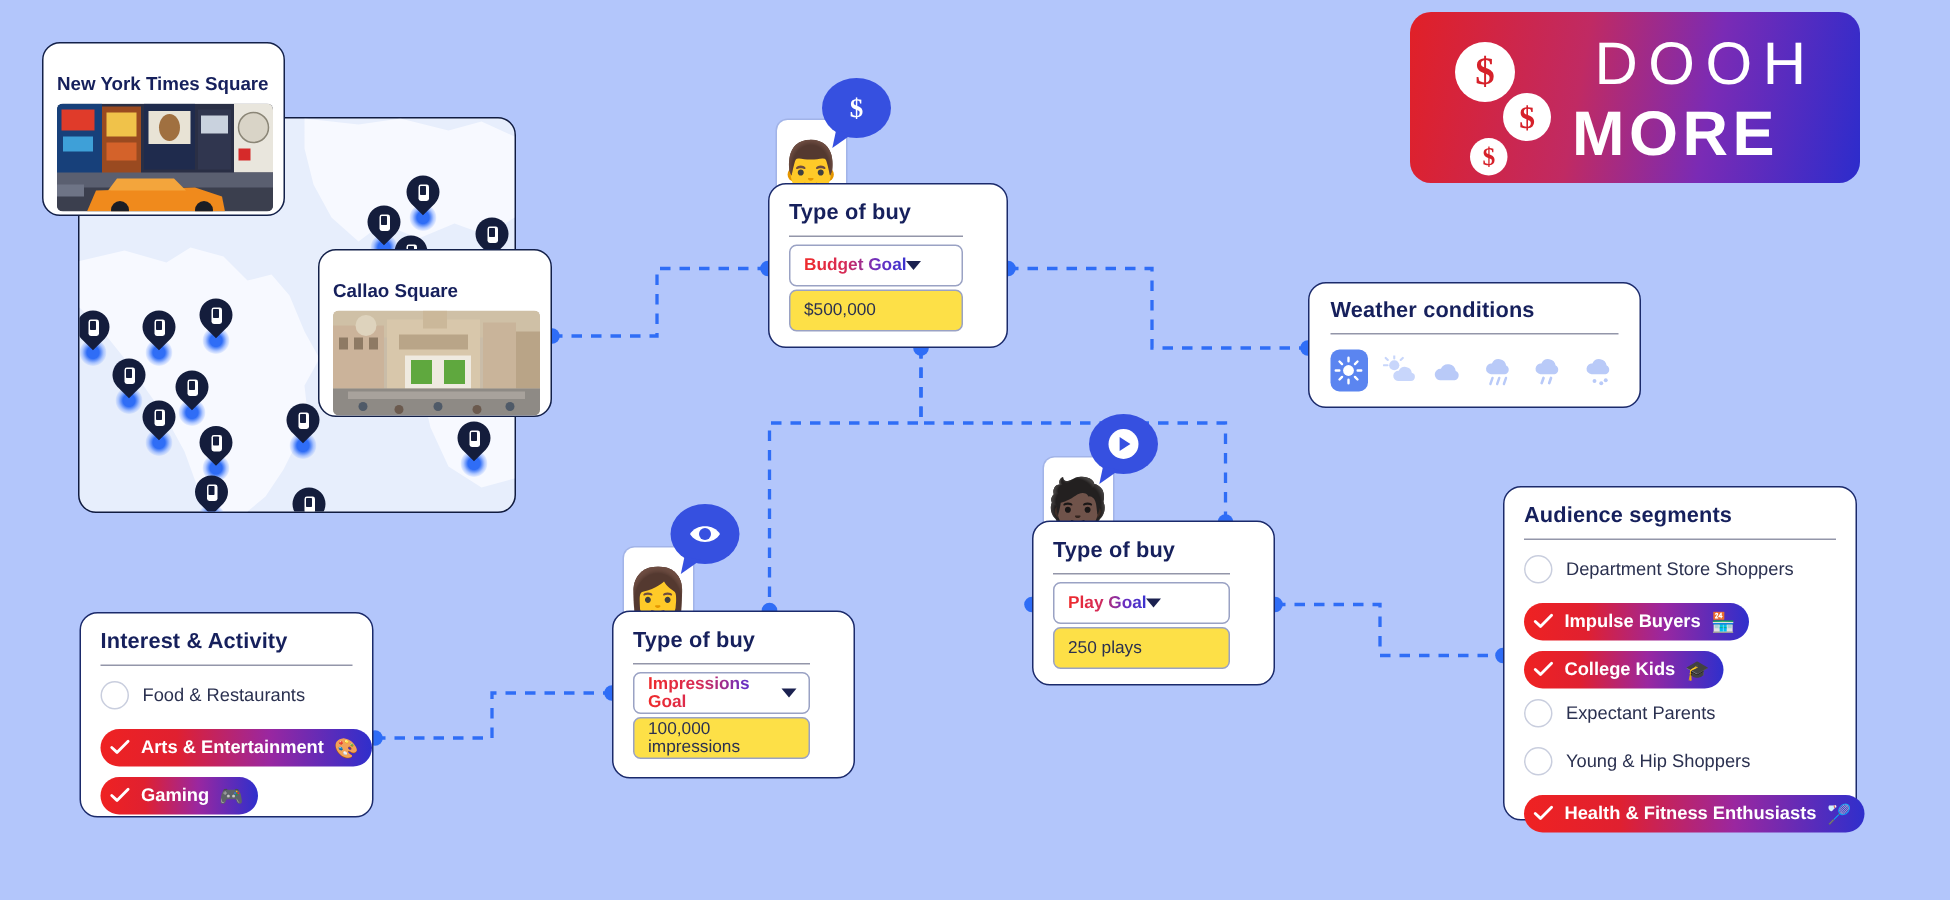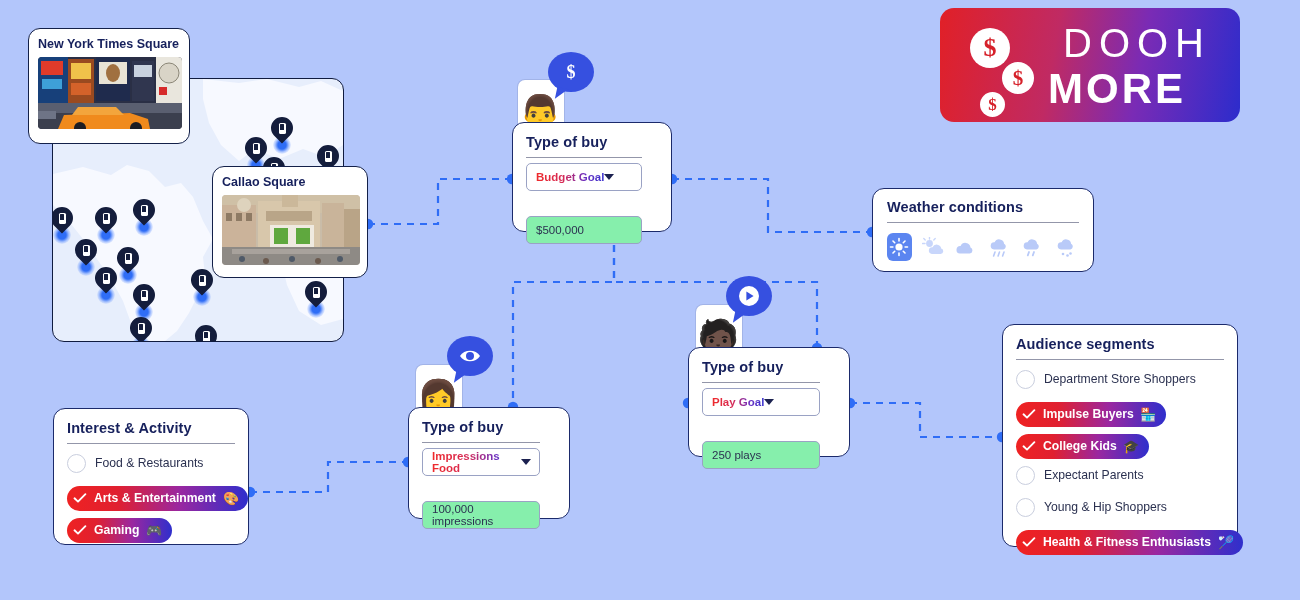--- a/index.html
+++ b/index.html
@@ -61,21 +61,21 @@
   .pin .scr{
     position:absolute;left:9.5px;top:5.5px;width:7px;height:11px;border-radius:1.6px;
     background:#fff;
   }
   .pin .scr:after{content:"";position:absolute;left:1.6px;top:1.4px;width:3.8px;height:6px;
     background:#141d3c;border-radius:.5px;}
 
   
   .photocard{
     position:absolute;background:#fff;border:1.6px solid #132049;border-radius:12px;
-    padding:8px 9px 9px 9px;box-sizing:border-box;
+    padding:20px 9px 9px 9px;box-sizing:border-box;
   }
   .photocard .t{font-size:12.5px;font-weight:bold;color:#16205c;margin-bottom:6px;}
   .photoimg{border-radius:4px;overflow:hidden;position:relative;}
   .tail{position:absolute;width:0;height:0;}
 
   
   .avatar{
     position:absolute;width:46px;height:52px;background:#fff;
     border-radius:7px 7px 0 0;overflow:hidden;
     display:flex;align-items:flex-end;justify-content:center;
@@ -102,21 +102,21 @@
     padding:0 8px 0 9px;box-sizing:border-box;
   }
   .sel .lbl{
     font-size:11.5px;font-weight:bold;
     background:linear-gradient(90deg,#ef2b2b 0%,#d62b57 40%,#6b2fc0 72%,#3a32cf 100%);
     -webkit-background-clip:text;background-clip:text;color:transparent;
   }
   .caret{width:0;height:0;border-left:5px solid transparent;border-right:5px solid transparent;
     border-top:6px solid #1b2150;}
   .val{
-    margin-top:25px;height:28px;border:1.1px solid #9aa2c4;border-radius:5px;background:#86efac;
+    margin-top:2px;height:28px;border:1.1px solid #9aa2c4;border-radius:5px;background:#fde047;
     display:flex;align-items:center;padding:0 9px;box-sizing:border-box;
     font-size:11.5px;color:#2b3150;
   }
 
   
   .optlist{padding:11px 13px 13px 13px;}
   .opt{display:flex;align-items:center;height:26px;margin-top:6px;}
   .opt .radio{
     width:17px;height:17px;border-radius:50%;border:1.6px solid #c9cede;background:#fff;
     flex:0 0 auto;margin-right:9px;
@@ -411,21 +411,21 @@
     <svg width="24" height="18" viewBox="0 0 24 18">
       <path d="M2 9 C6 2, 18 2, 22 9 C18 16, 6 16, 2 9 Z" fill="#fff"></path>
       <circle cx="12" cy="9" r="4" fill="#3650e0"></circle>
     </svg>
   </div>
   <div class="card tob" style="left:408px;top:407px;width:162px;height:112px;">
     <div class="inner">
       <div class="card-title">Type of buy</div>
       <div class="hr"></div>
       <div class="sel">
-        <span class="lbl">Impressions Food</span>
+        <span class="lbl">Impressions Goal</span>
         <span class="caret"></span>
       </div>
       <div class="val">
         <span>100,000 impressions</span>
       </div>
     </div>
   </div>
 
   <div class="card" style="left:872px;top:188px;width:222px;height:84px;">
     <div style="padding:10px 14px 0 14px;">

